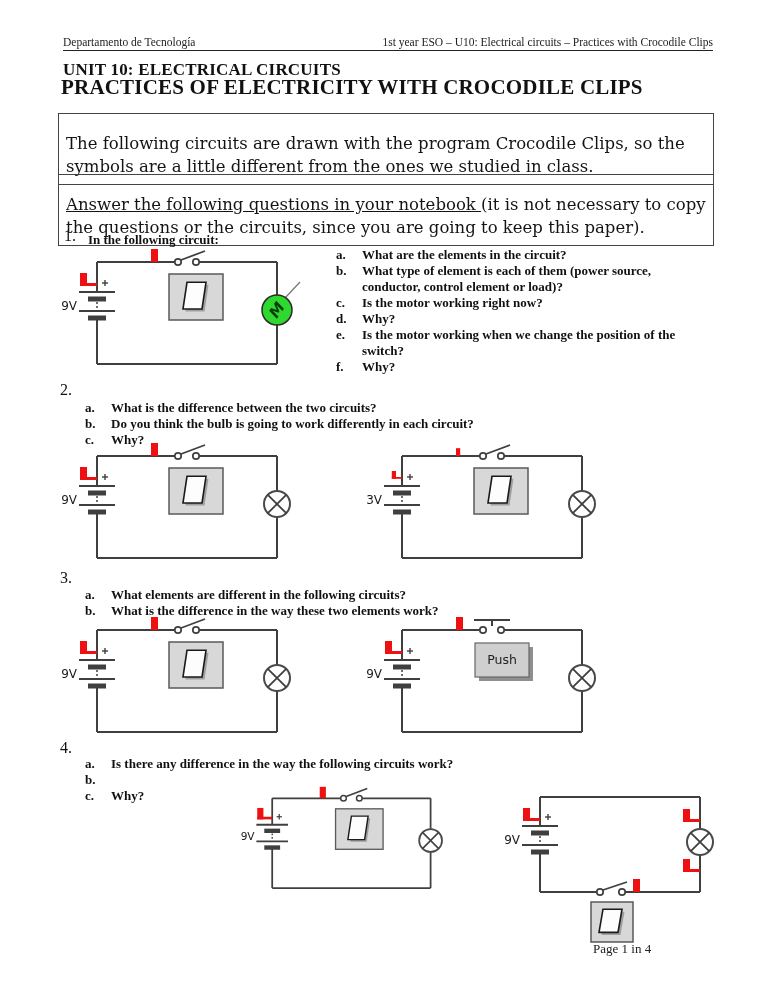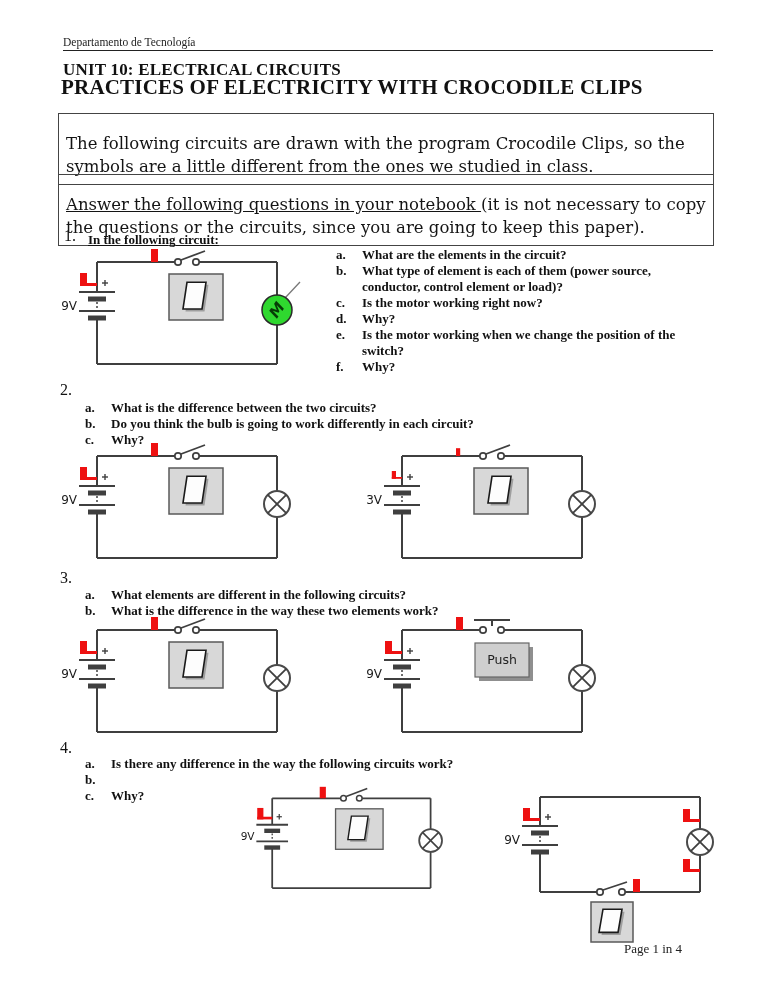--- a/index.html
+++ b/index.html
@@ -13,45 +13,46 @@
   .box{left:58px;width:640px;border:1.2px solid #444;padding:18px 7px 6px 7px;
        font-family:"DejaVu Serif",serif;font-size:16.5px;line-height:23px;color:#141414;}
   .box.it{}
   .u{text-decoration:underline;}
   .qnum{font-size:16px;}
   .qintro{font-weight:bold;font-size:13px;}
   .qlist{font-weight:bold;font-size:13px;line-height:16px;}
   .qi{display:flex;align-items:flex-start;}
   .ql{flex:none;width:26px;}
   .qt{white-space:pre-line;}
-  .footer{font-size:13px;color:#222;width:120px;text-align:center;}
+  .footer{font-size:13px;color:#222;width:120px;text-align:left;}
   svg.ckt{position:absolute;overflow:visible;}
 </style>
 </head>
 <body>
 
 <div class="page">
 
   <div class="abs hdr">
     <span>Departamento de Tecnología</span>
+    <span>1st year ESO – U10: Electrical circuits – Practices with Crocodile Clips</span>
   </div>
 
   <div class="abs unit">UNIT 10: ELECTRICAL CIRCUITS</div>
   <div class="abs main-title">PRACTICES OF ELECTRICITY WITH CROCODILE CLIPS</div>
 
   <div class="abs box" style="top:113px;">
     <span>The following circuits are drawn with the program Crocodile Clips, so the symbols are a little different from the ones we studied in class.</span>
   </div>
 
   <div class="abs box it" style="top:174px;">
     <span class="u">Answer the following questions in your notebook </span><span>(it is not necessary to copy the questions or the circuits, since you are going to keep this paper).</span>
   </div>
 
   <div class="abs qnum" style="left:64px;top:227px;">1.</div>
-  <div class="abs qintro" style="left:88px;top:232px;text-decoration:underline;">In the following circuit:</div>
+  <div class="abs qintro" style="left:88px;top:232px;">In the following circuit:</div>
   <svg class="ckt" style="left:57px;top:246px;width:250px;height:128px;" viewBox="0 0 250 128">
       <g>
         <line x1="40" y1="16" x2="118" y2="16" stroke="#3f3f3f" stroke-width="2"></line>
         <line x1="142" y1="16" x2="220" y2="16" stroke="#3f3f3f" stroke-width="2"></line>
         <line x1="220" y1="16" x2="220" y2="118" stroke="#3f3f3f" stroke-width="2"></line>
         <line x1="40" y1="118" x2="220" y2="118" stroke="#3f3f3f" stroke-width="2"></line>
         <line x1="40" y1="16" x2="40" y2="46" stroke="#3f3f3f" stroke-width="2"></line>
         <line x1="40" y1="72" x2="40" y2="118" stroke="#3f3f3f" stroke-width="2"></line>
       </g>
       <g>

